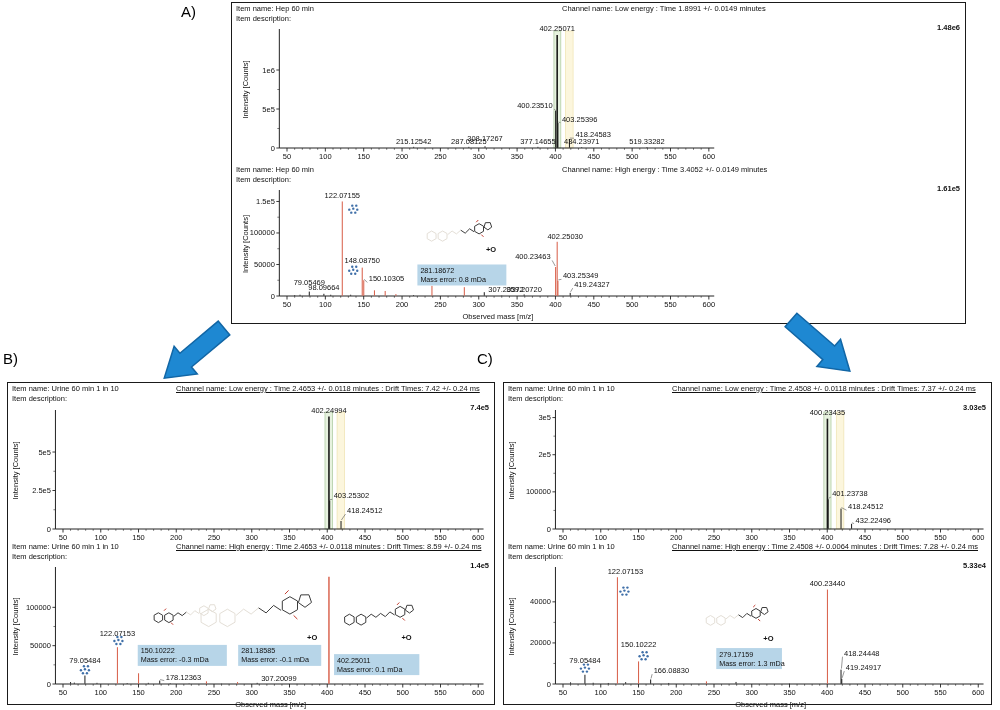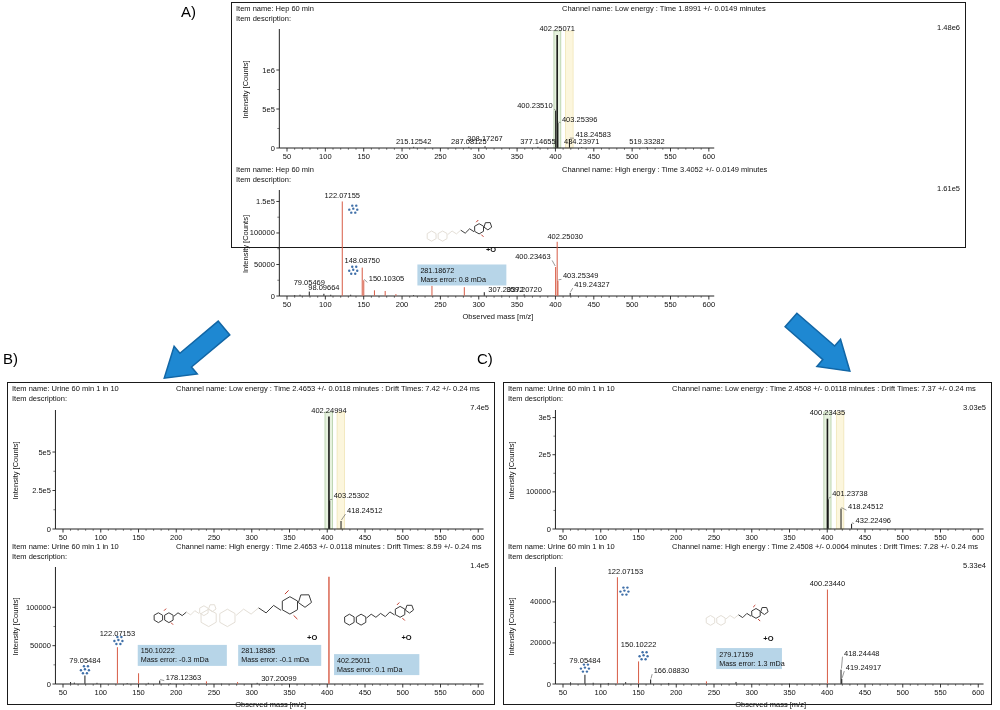--- a/index.html
+++ b/index.html
@@ -1,31 +1,31 @@
 <!DOCTYPE html>
 <html><head>
 <meta charset="utf-8">
 <style>
   html,body{margin:0;padding:0;background:#fff;}
   #fig{position:relative;width:1000px;height:710px;background:#fff;font-family:"Liberation Sans",sans-serif;overflow:hidden;}
   .panel{position:absolute;border:1.5px solid #1a1a1a;background:#fff;box-sizing:border-box;}
-  #panelA{left:231px;top:2px;width:735px;height:246px;}
+  #panelA{left:231px;top:2px;width:735px;height:322px;}
   #panelB{left:7px;top:382px;width:488px;height:323px;}
   #panelC{left:503px;top:382px;width:489px;height:323px;}
   .plabel{position:absolute;font-size:15px;color:#000;}
   #lblA{left:181px;top:3px;}
   #lblB{left:3px;top:350px;}
   #lblC{left:477px;top:350px;}
   .spec-head{position:absolute;left:0;right:0;height:0;}
   .spec-head div{position:absolute;font-size:7.5px;color:#111;white-space:nowrap;}
   .iname{left:4px;top:1px;}
   .idesc{left:4px;top:10.5px;text-align:right;}
   .pA .chan{left:330px;top:1px;}
-  .pBC .chan{left:168px;top:1px;}
-  .bpi{right:5px;top:20px;}
+  .pBC .chan{left:168px;top:1px;text-decoration:underline;}
+  .bpi{right:5px;top:20px;font-weight:bold;}
   svg{position:absolute;left:0;}
   #arrows{top:0;pointer-events:none;}
 </style>
 </head>
 <body>
 
 <div id="fig">
   <div class="plabel" id="lblA">A)</div>
   <div class="plabel" id="lblB">B)</div>
   <div class="plabel" id="lblC">C)</div>

